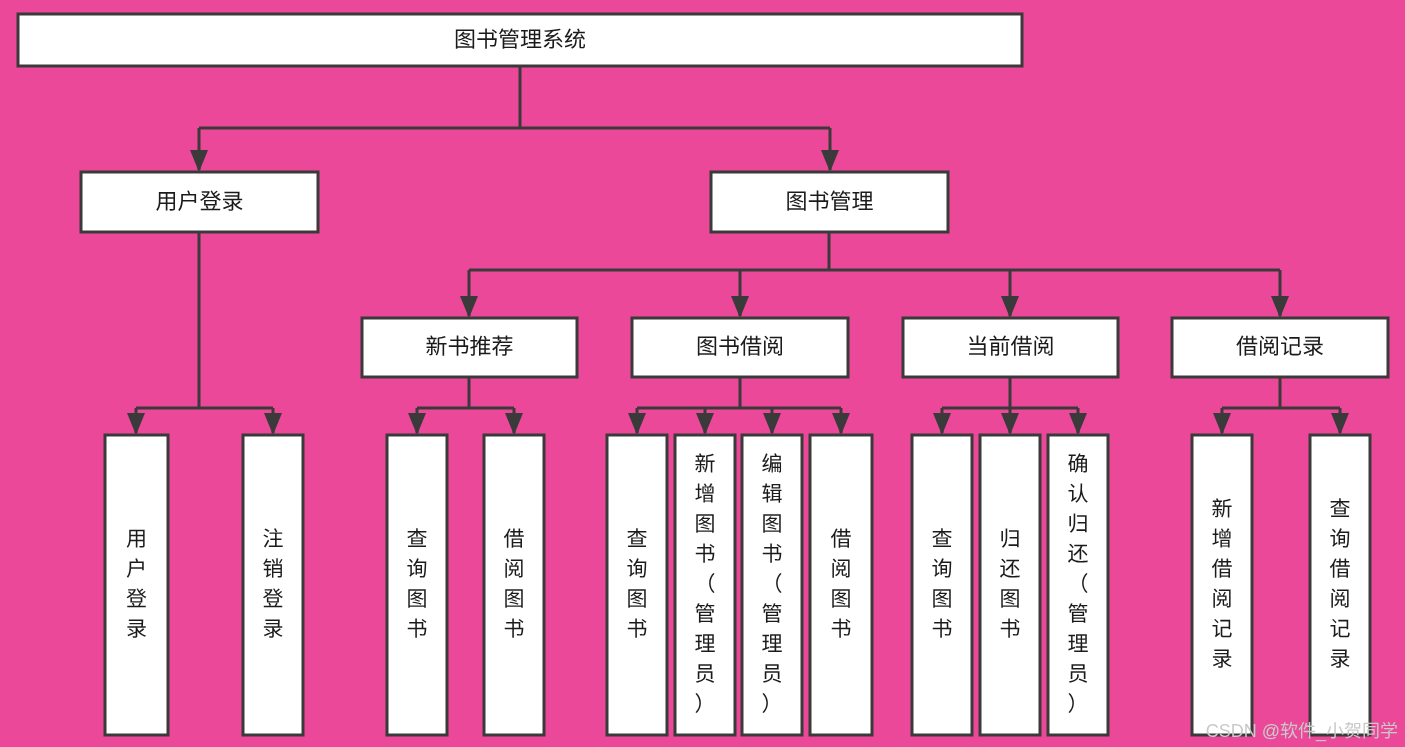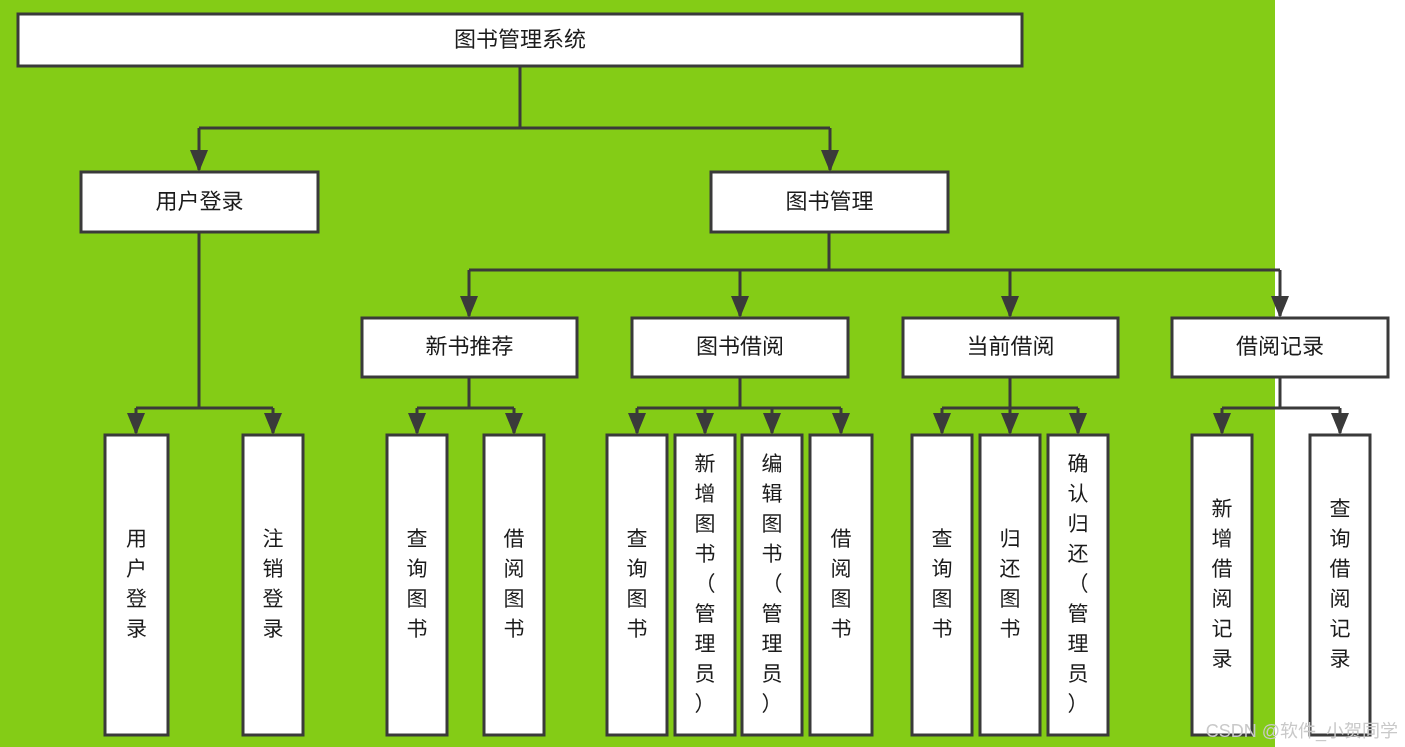--- a/index.html
+++ b/index.html
@@ -9,23 +9,23 @@
     background: #ffffff;
   }
   body {
     width: 1405px;
     height: 747px;
     font-family: "Liberation Sans", "DejaVu Sans", sans-serif;
     overflow: hidden;
   }
   #diagram-root {
     position: relative;
-    width: 1275px;
+    width: 1405px;
     height: 747px;
-    background: #84cc16;
+    background: #ec4899;
   }
   svg.diagram-canvas {
     position: absolute;
     top: 0;
     left: 0;
     width: 1405px;
     height: 747px;
     display: block;
   }
   .node-box {

